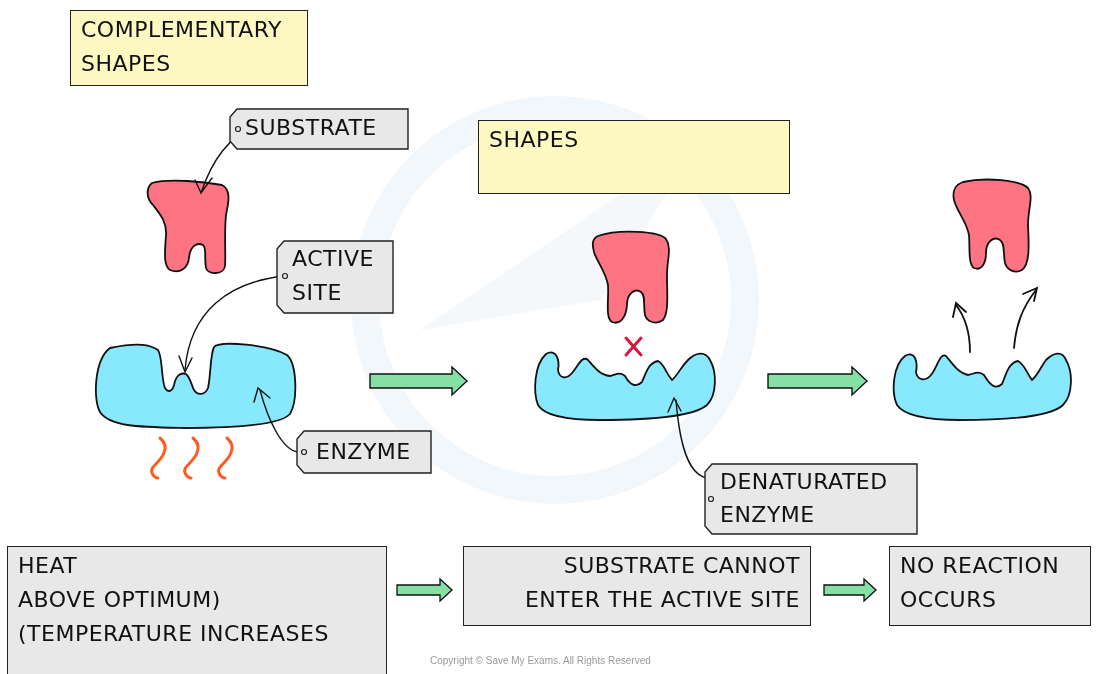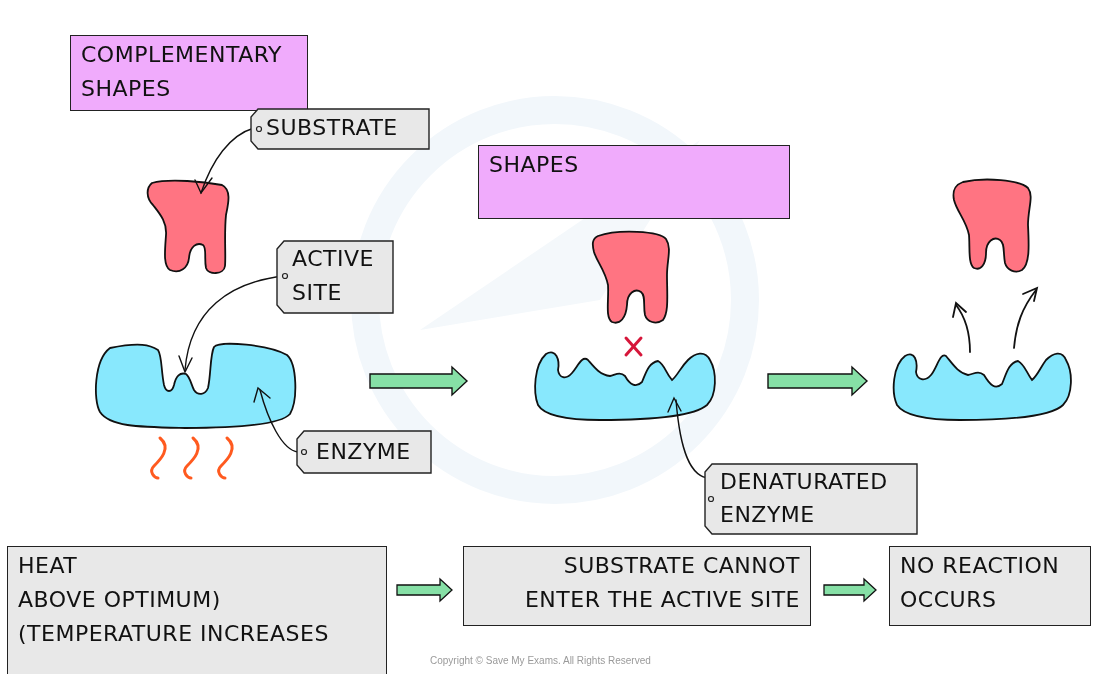--- a/index.html
+++ b/index.html
@@ -1,20 +1,20 @@
 <!DOCTYPE html>
 <html><head>
 <meta charset="utf-8">
 <style>
   html, body { margin:0; padding:0; background:#ffffff; }
   body { width:1100px; height:674px; position:relative; overflow:hidden;
          font-family:"DejaVu Sans", sans-serif; color:#111; }
   .box { position:absolute; border:1.5px solid #222; box-sizing:border-box;
          font-size:22px; line-height:34px; letter-spacing:0.5px; padding:2px 10px; }
-  .box.title { background:#f0abfc;margin-top:25px; }
+  .box.title { background:#fef9c3; }
   .box.grey { background:#e8e8e8; }
   .box .line { display:block; white-space:nowrap; }
   .tag { position:absolute; box-sizing:border-box; font-size:22px; line-height:32px; letter-spacing:0.5px; }
   .tag svg { position:absolute; left:0; top:0; }
   .tag .txt { position:absolute; white-space:nowrap; }
   svg.canvas { position:absolute; left:0; top:0; }
   .copyright { position:absolute; left:430px; top:655px; font-size:10px; color:#9a9a9a;
                font-family:"Liberation Sans", sans-serif; }
 </style>
 </head>
@@ -84,21 +84,21 @@
 </svg>
 
 <div class="box title" style="left:70px;top:10px;width:238px;height:76px;">
   <span class="line">COMPLEMENTARY</span>
   <span class="line">SHAPES</span>
 </div>
 <div class="box title" style="left:478px;top:120px;width:312px;height:74px;">
   <span class="line">SHAPES</span>
 </div>
 
-<div class="tag" style="left:250px;top:108px;width:145px;height:42px;padding-left:27px;">
+<div class="tag" style="left:229px;top:108px;width:145px;height:42px;padding-left:27px;">
   <svg width="180" height="42">
       <path d="M8 1 L179 1 L179 41 L8 41 L1 33 L1 9 Z" fill="#e8e8e8" stroke="#222" stroke-width="1.4"></path>
       <circle cx="9" cy="21" r="2.5" fill="none" stroke="#222" stroke-width="1.2"></circle>
     </svg>
   <span class="txt" style="left:16px;top:4px;">SUBSTRATE</span>
 </div>
 <div class="tag" style="left:276px;top:240px;width:118px;height:74px;">
   <svg width="118" height="74">
       <path d="M8 1 L117 1 L117 73 L8 73 L1 65 L1 9 Z" fill="#e8e8e8" stroke="#222" stroke-width="1.4"></path>
       <circle cx="9" cy="36" r="2.5" fill="none" stroke="#222" stroke-width="1.2"></circle>

